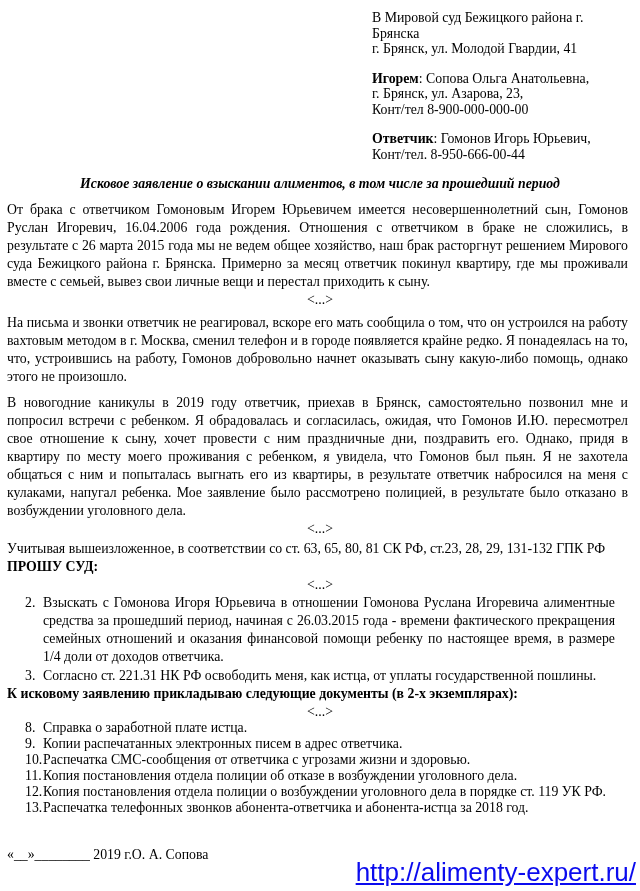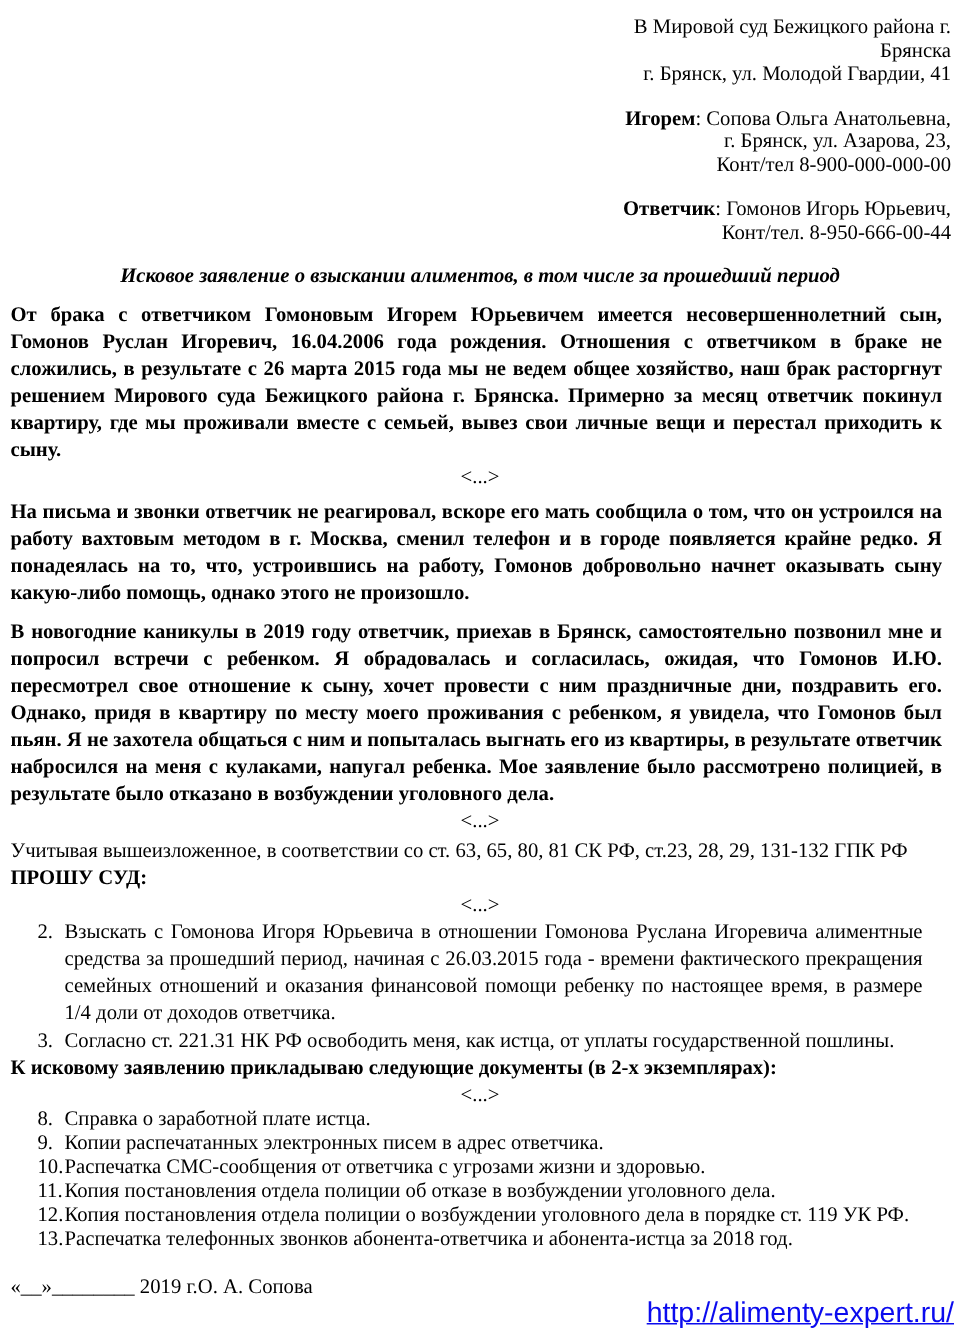--- a/index.html
+++ b/index.html
@@ -12,37 +12,36 @@
     color: #000000;
     font-family: "Liberation Serif", serif;
     font-size: 13.8px;
     line-height: 18px;
     overflow: hidden;
   }
   
   .addr-block {
     margin: 10px 6px 0 372px;
     line-height: 15.5px;
-    text-align: right;
+    text-align: left;
   }
   .addr-gap { height: 14px; }
   .addr-block b { font-weight: bold; }
   
   .doc-title {
     margin-top: 13px;
     text-align: center;
     font-weight: bold;
     font-style: italic;
   }
   
   .para {
     margin: 8px 12px 0 7px;
     text-align: justify;
     text-align-last: left;
-    font-weight: bold;
   }
   .para.tight { margin-top: 6px; }
   .omission {
     text-align: center;
     line-height: 16px;
     margin-top: 1px;
   }
   .legal-basis { margin: 3px 7px 0 7px; }
   .section-heading {
     margin: 0 7px 0 7px;
@@ -55,21 +54,21 @@
   .num-row .txt { flex: 1; text-align: justify; text-align-last: left; }
   .demands .num-row { line-height: 18px; margin-top: 1px; }
   .attachments .num-row { line-height: 16px; }
   
   .footer { position: absolute; left: 7px; right: 4px; bottom: 5px; }
   .footer-row { display: flex; justify-content: flex-start; align-items: flex-end; }
   .signature { padding-right: 22px; }
   .url-line { text-align: right; margin-top: -2px; }
   .watermark-link {
     font-family: "Liberation Sans", sans-serif;
-    font-size: 19px;
+    font-size: 26px;
     line-height: 21px;
     text-decoration: underline;
     cursor: pointer;
   }
 </style>
 </head>
 <body>
 
 <div class="page">
 

